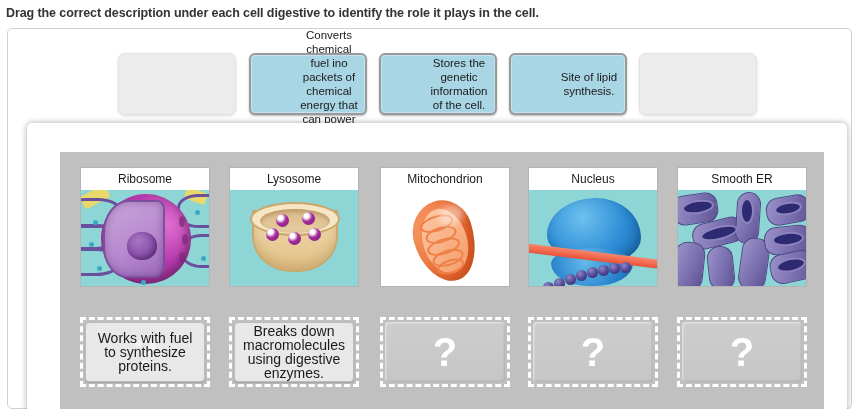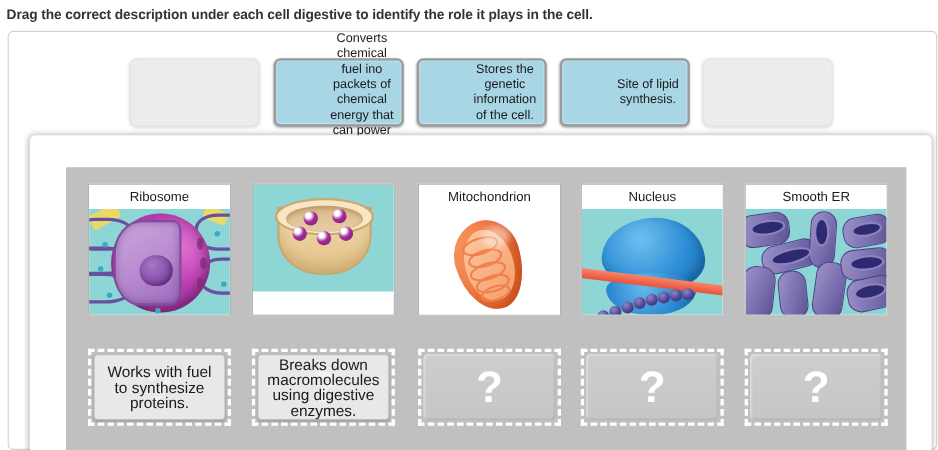--- a/index.html
+++ b/index.html
@@ -386,20 +386,21 @@
         <div class="slot">
           <div class="slot-inner answered">
             <span class="qmark">?</span>
             <span class="answer-text">Works with fuel to synthesize proteins.</span>
           </div>
         </div>
       </div>
 
       <div class="col col-1">
         <div class="struct-card">
+          <div class="struct-label">Lysosome</div>
           <div class="struct-art bg-teal">
             <div class="lys-body"></div>
             <div class="lys-rim"></div>
             <div class="lys-hollow"></div>
             <div class="enzyme" style="left:46px; top:24px;"></div>
             <div class="enzyme" style="left:72px; top:22px;"></div>
             <div class="enzyme" style="left:36px; top:38px;"></div>
             <div class="enzyme" style="left:58px; top:42px;"></div>
             <div class="enzyme" style="left:78px; top:38px;"></div>
           </div>

